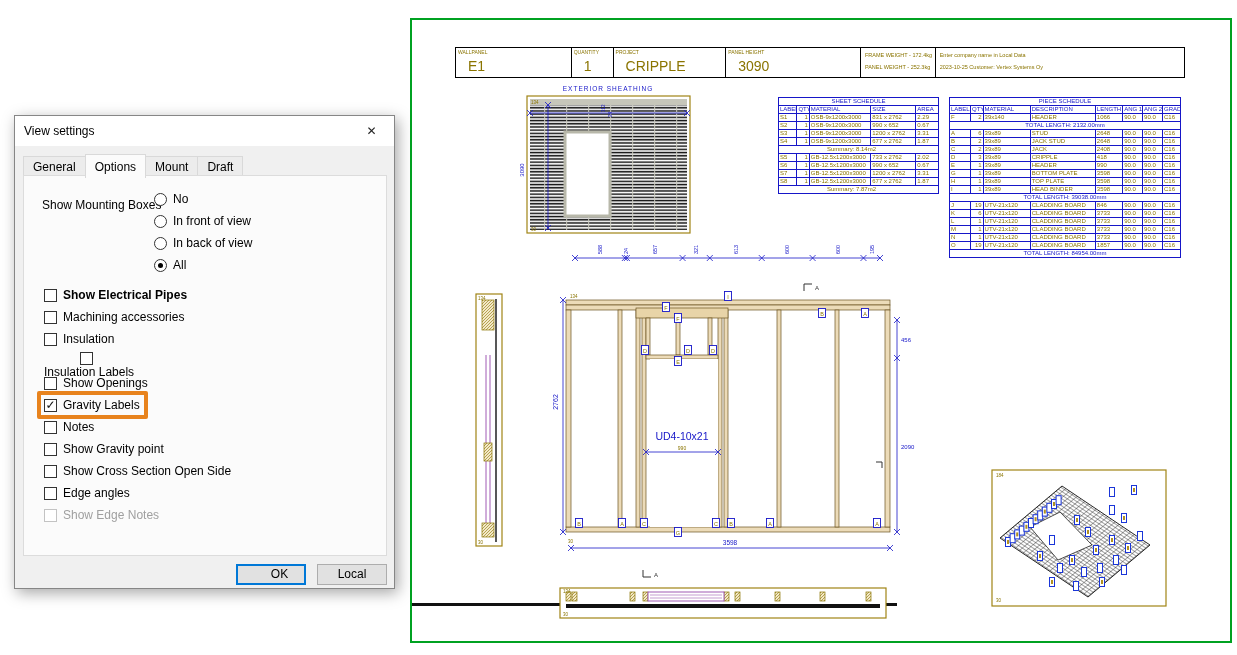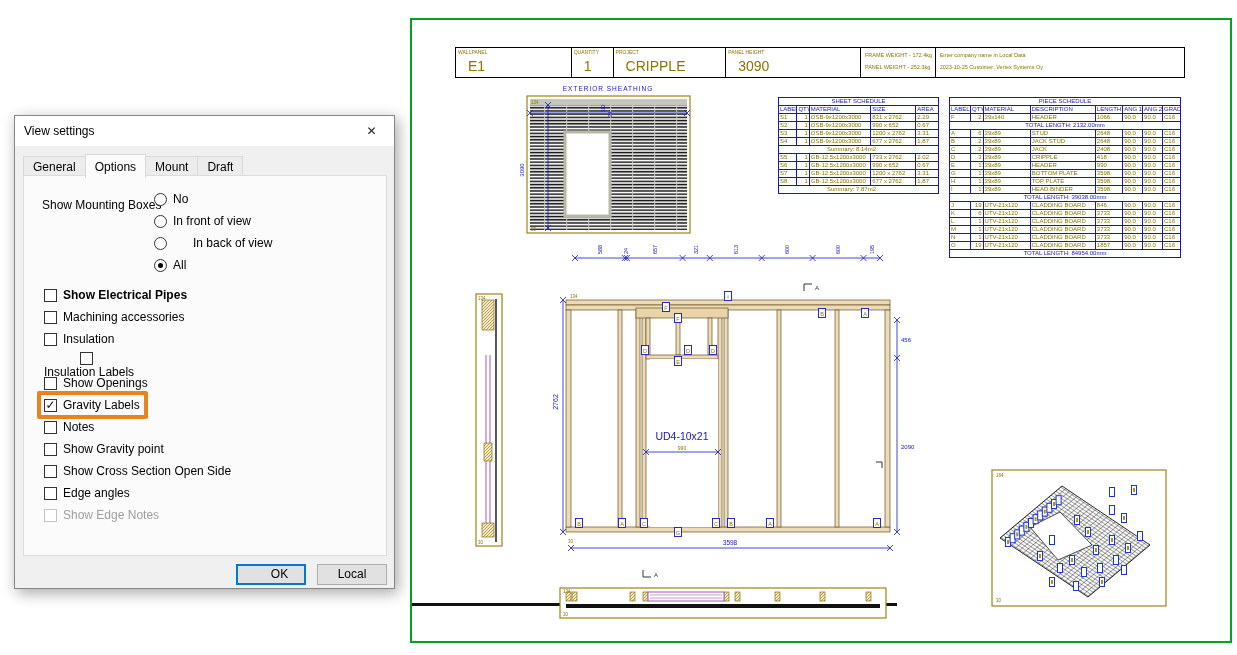--- a/index.html
+++ b/index.html
@@ -674,21 +674,21 @@
       <span class="opt-label" style="position:absolute; left:18px; top:22px;">Show Mounting Boxes</span>
       <div id="radio-group">
           <div class="opt-row" style="left: 130px; top: 14px;">
             <span class="radio"></span>
             <span class="opt-label">No</span>
           </div>
           <div class="opt-row" style="left: 130px; top: 36px;">
             <span class="radio"></span>
             <span class="opt-label">In front of view</span>
           </div>
-          <div class="opt-row" style="left: 130px; top: 58px; gap: 20px;">
+          <div class="opt-row" style="left: 130px; top: 58px;">
             <span class="radio"></span>
             <span class="opt-label">In back of view</span>
           </div>
           <div class="opt-row" style="left: 130px; top: 80px;">
             <span class="radio sel"></span>
             <span class="opt-label">All</span>
           </div>
         </div>
       <div id="check-group">
           <div class="opt-row" style="left: 20px; top: 110px; font-weight: bold;">

